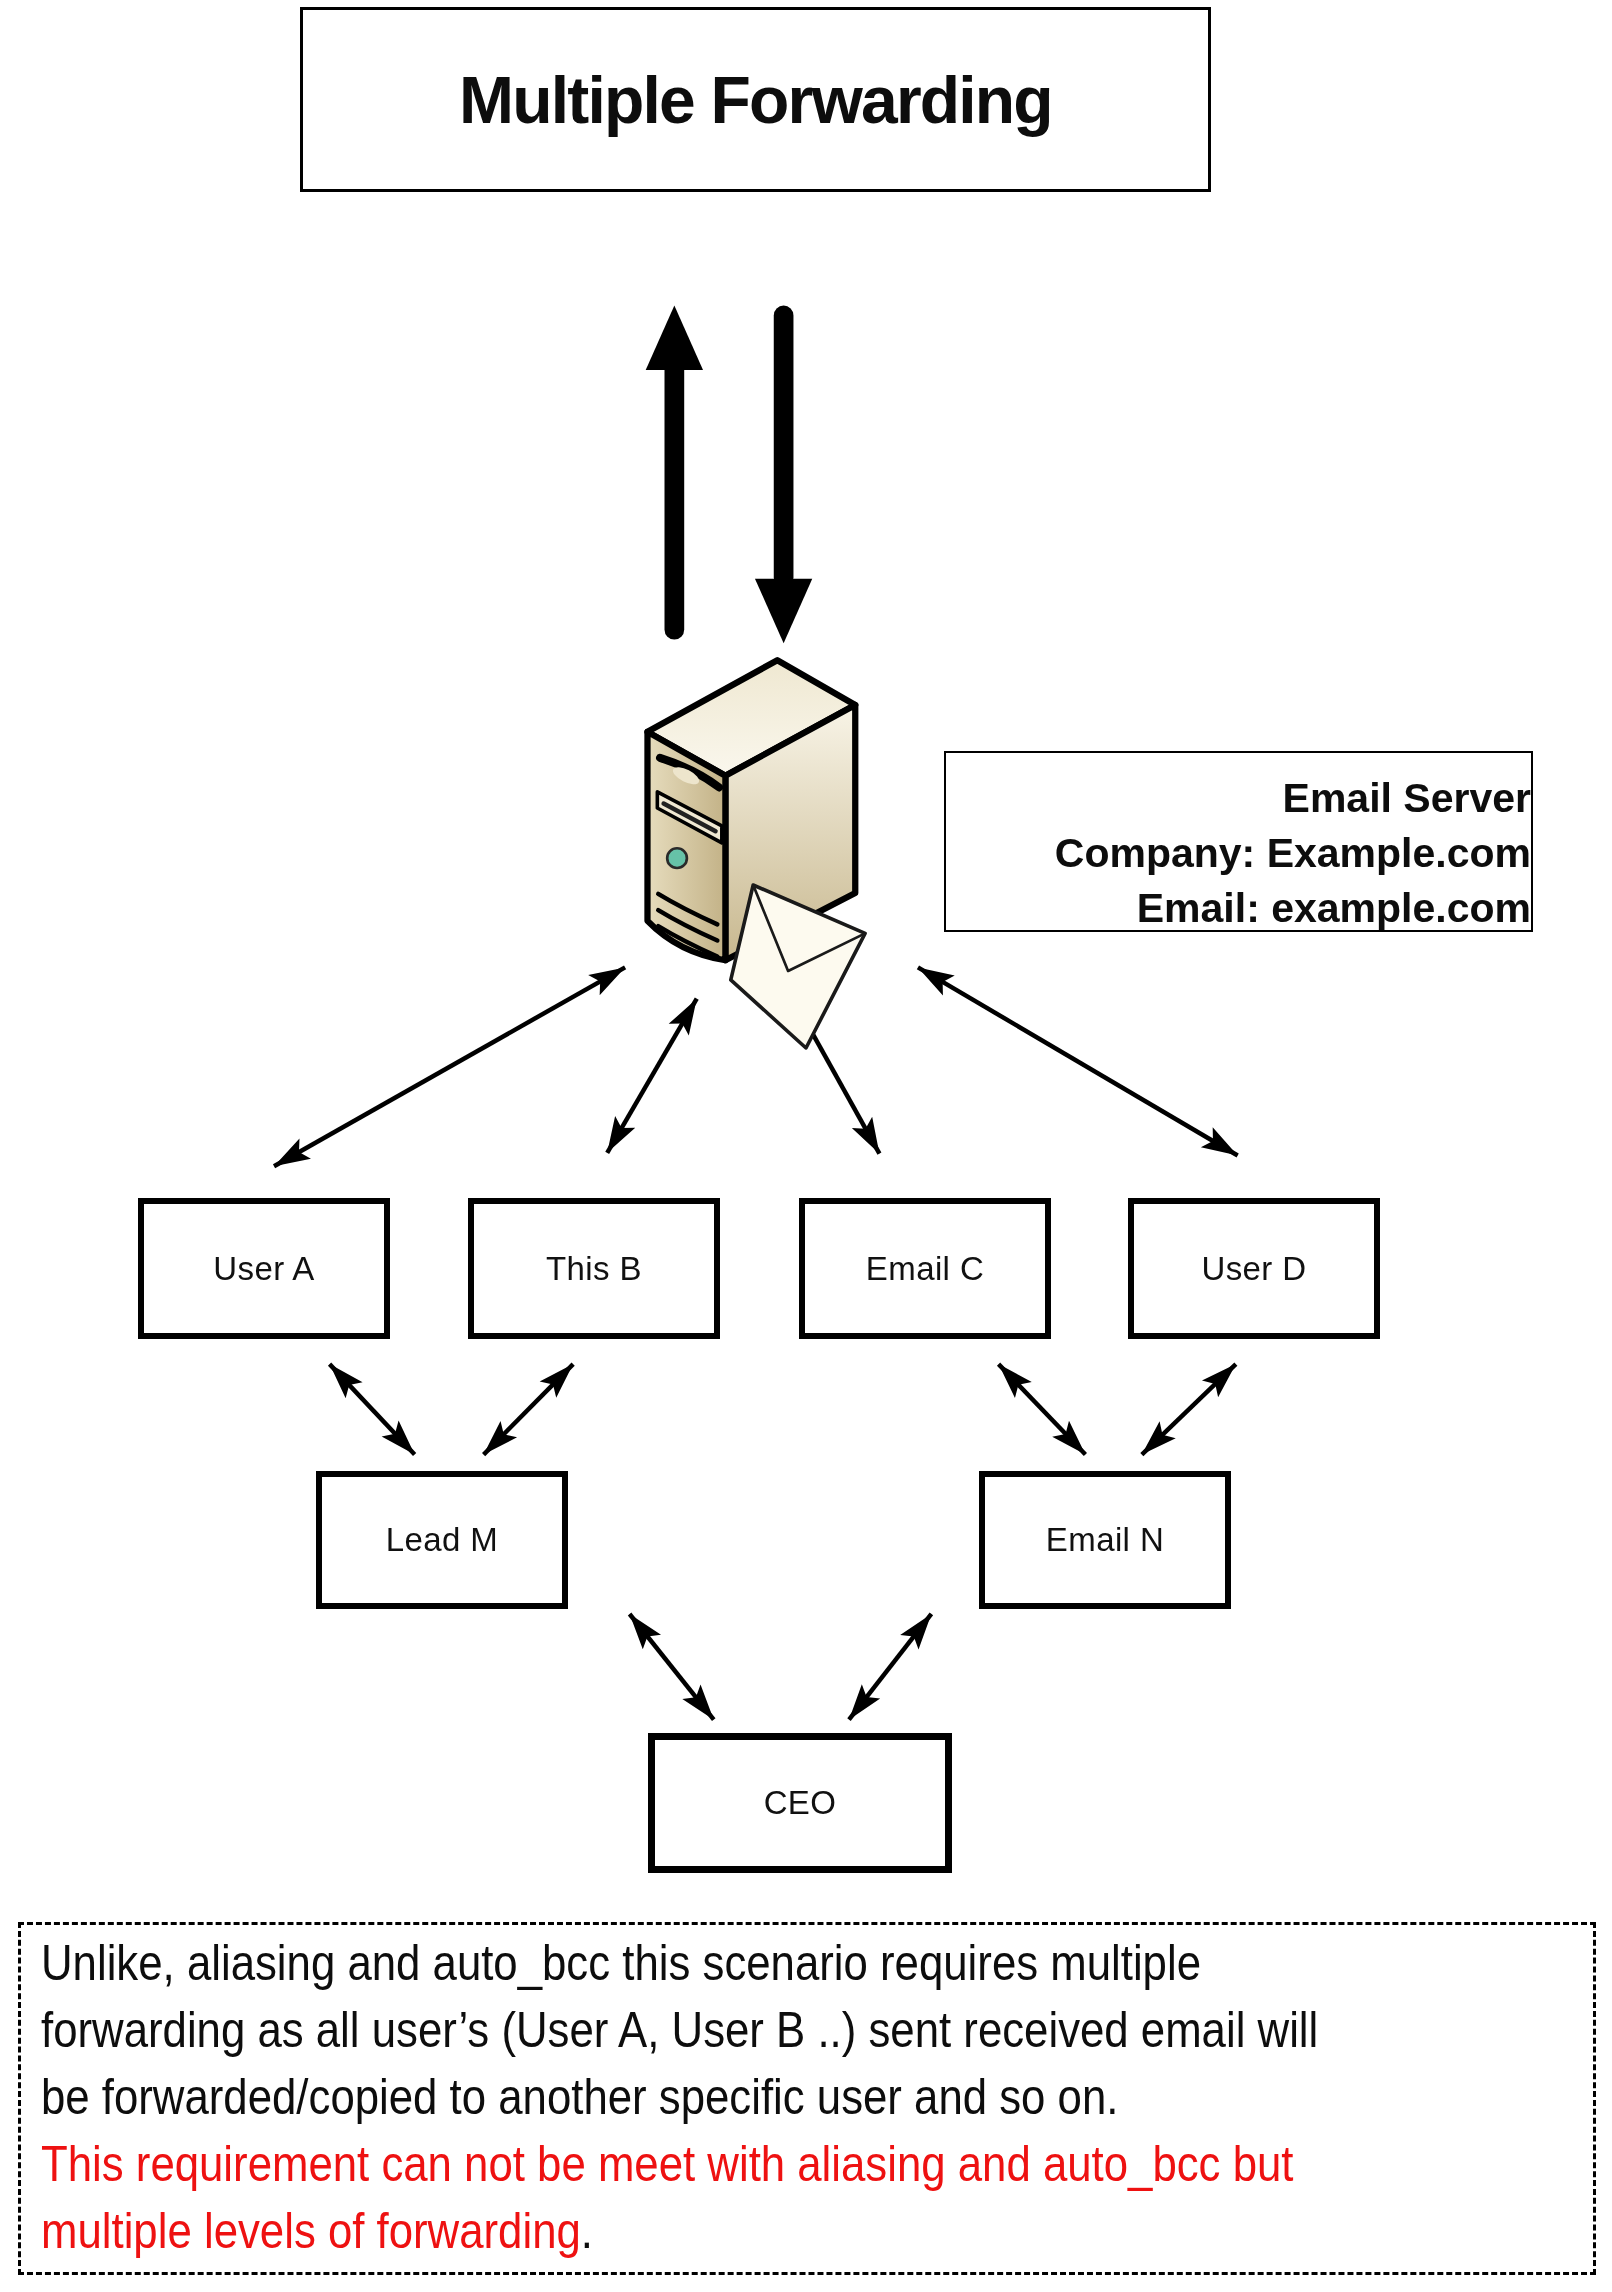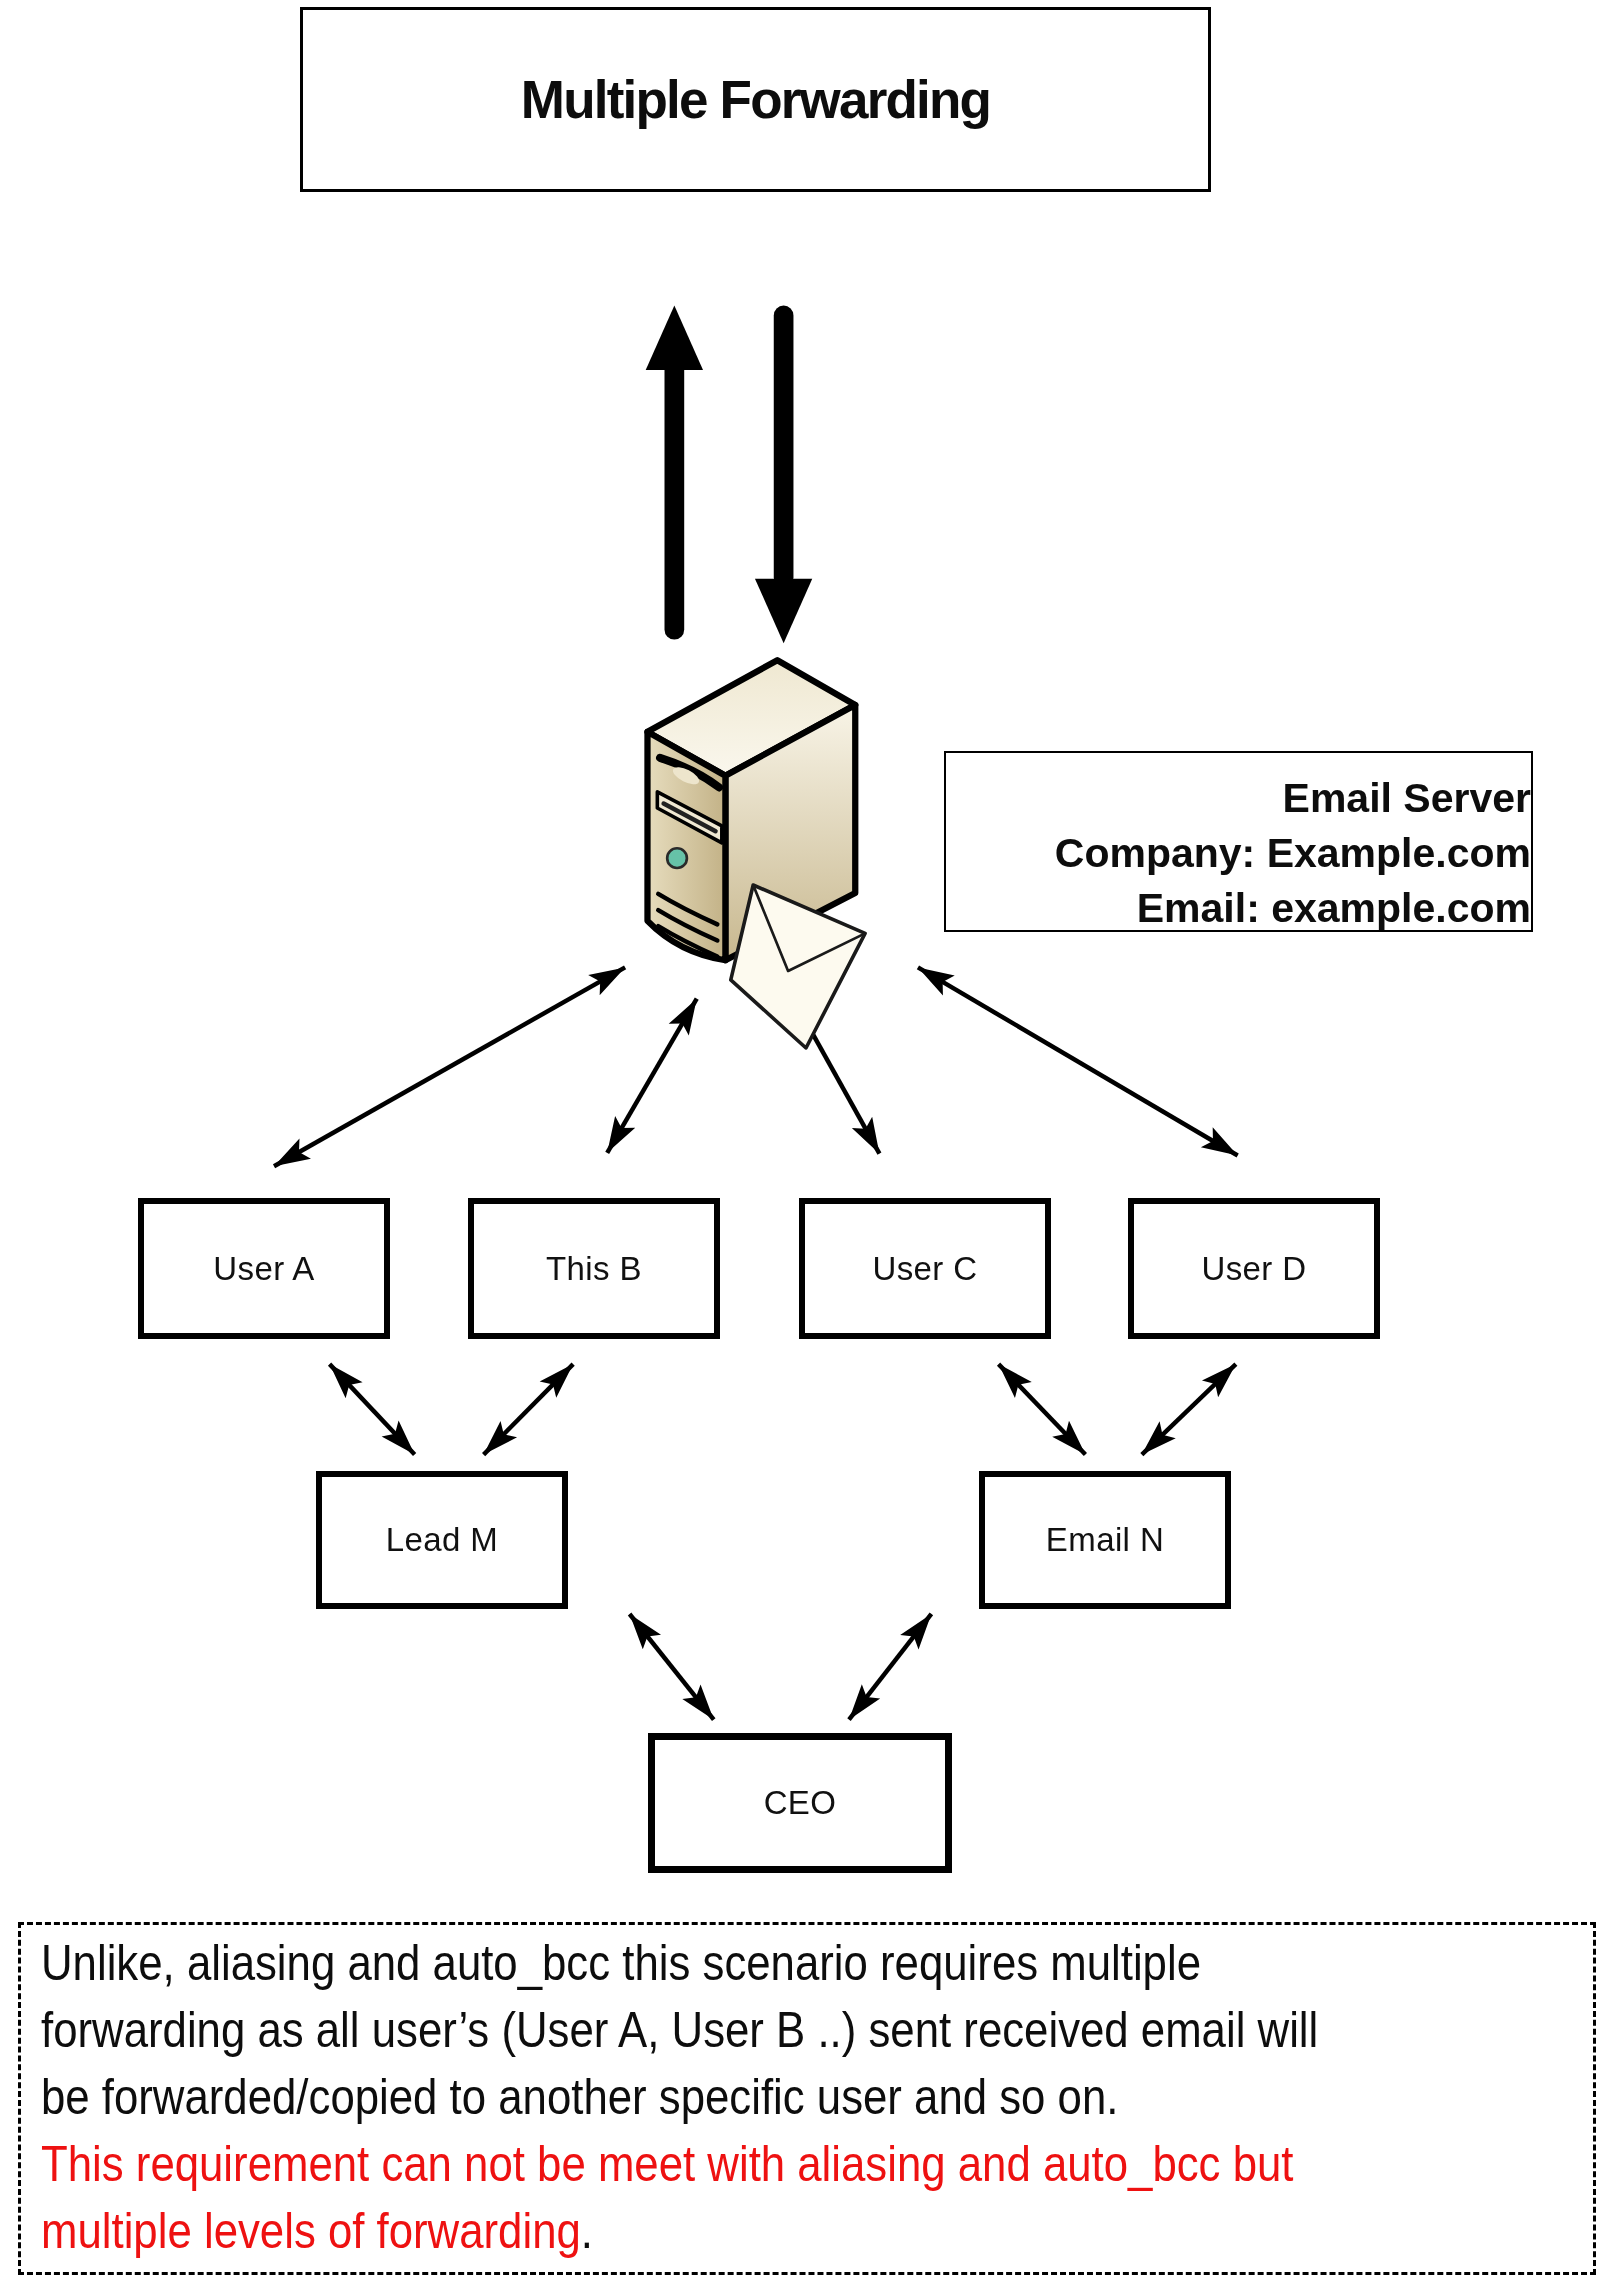--- a/index.html
+++ b/index.html
@@ -4,21 +4,21 @@
 <style>
   html,body{margin:0;padding:0;background:#ffffff;}
   body{width:1612px;height:2293px;font-family:"Liberation Sans",sans-serif;color:#000;}
   #stage{position:relative;width:1612px;height:2293px;overflow:hidden;background:#ffffff;}
 
   .box{position:absolute;background:#ffffff;box-sizing:border-box;}
 
   
   .title-box{left:300px;top:7.2px;width:911px;height:185px;border:3.6px solid #000;
              display:flex;align-items:center;justify-content:center;}
-  .title-box span{font-size:53px;font-weight:bold;letter-spacing:-1.8px;color:#0d0d0d;}
+  .title-box span{font-size:66px;font-weight:bold;letter-spacing:-1.8px;color:#0d0d0d;}
 
   
   .label-box{left:944px;top:751px;width:589px;height:181px;border:2.7px solid #000;
              padding:18px 0 0 27px;text-align:right;}
   .label-box div{font-size:41px;font-weight:bold;line-height:55px;white-space:nowrap;color:#0d0d0d;}
 
   
   .node{border:6.3px solid #000;display:flex;align-items:center;justify-content:center;}
   .node span{font-size:33px;color:#111;letter-spacing:0.4px;}
   #node-user-a{left:138px;top:1198px;width:252px;height:141px;}
@@ -120,21 +120,21 @@
     <div>Email: example.com</div>
   </div>
 
   <div class="box node" id="node-user-a">
     <span>User A</span>
   </div>
   <div class="box node" id="node-user-b">
     <span>This B</span>
   </div>
   <div class="box node" id="node-user-c">
-    <span>User C</span>
+    <span>Email C</span>
   </div>
   <div class="box node" id="node-lead-m">
     <span>Lead M</span>
   </div>
   <div class="box node" id="node-user-d">
     <span>User D</span>
   </div>
   <div class="box node" id="node-lead-n">
     <span>Email N</span>
   </div>

